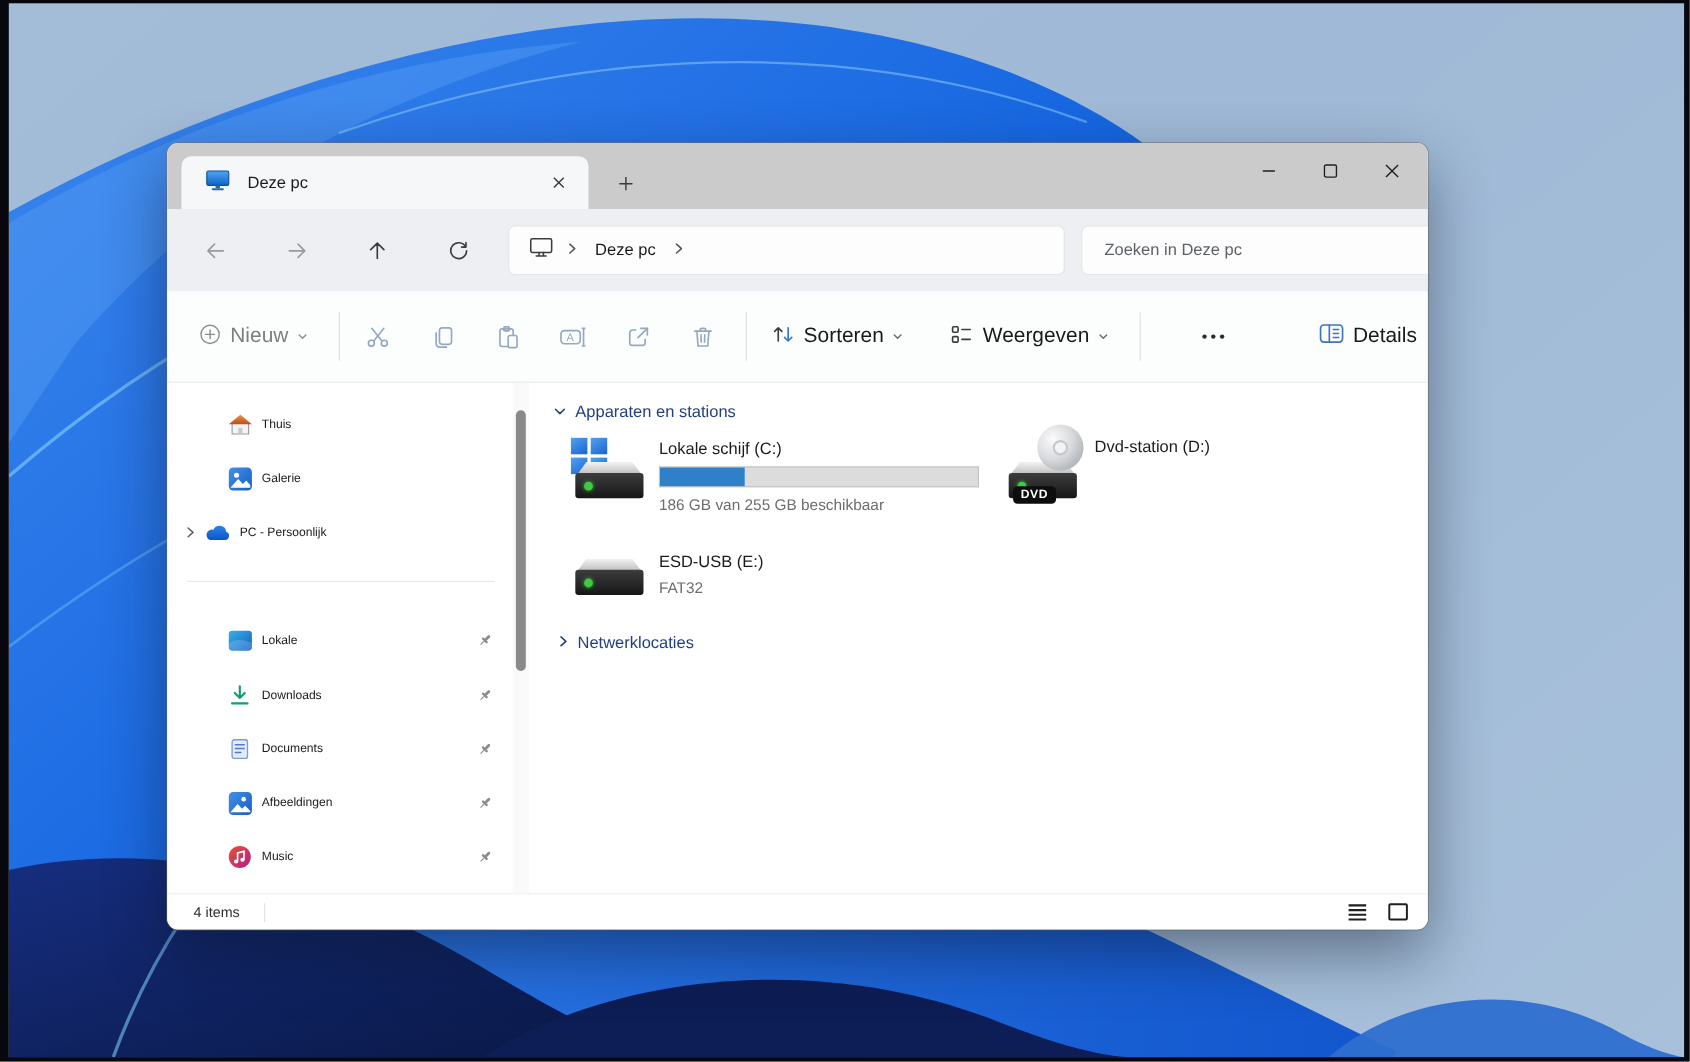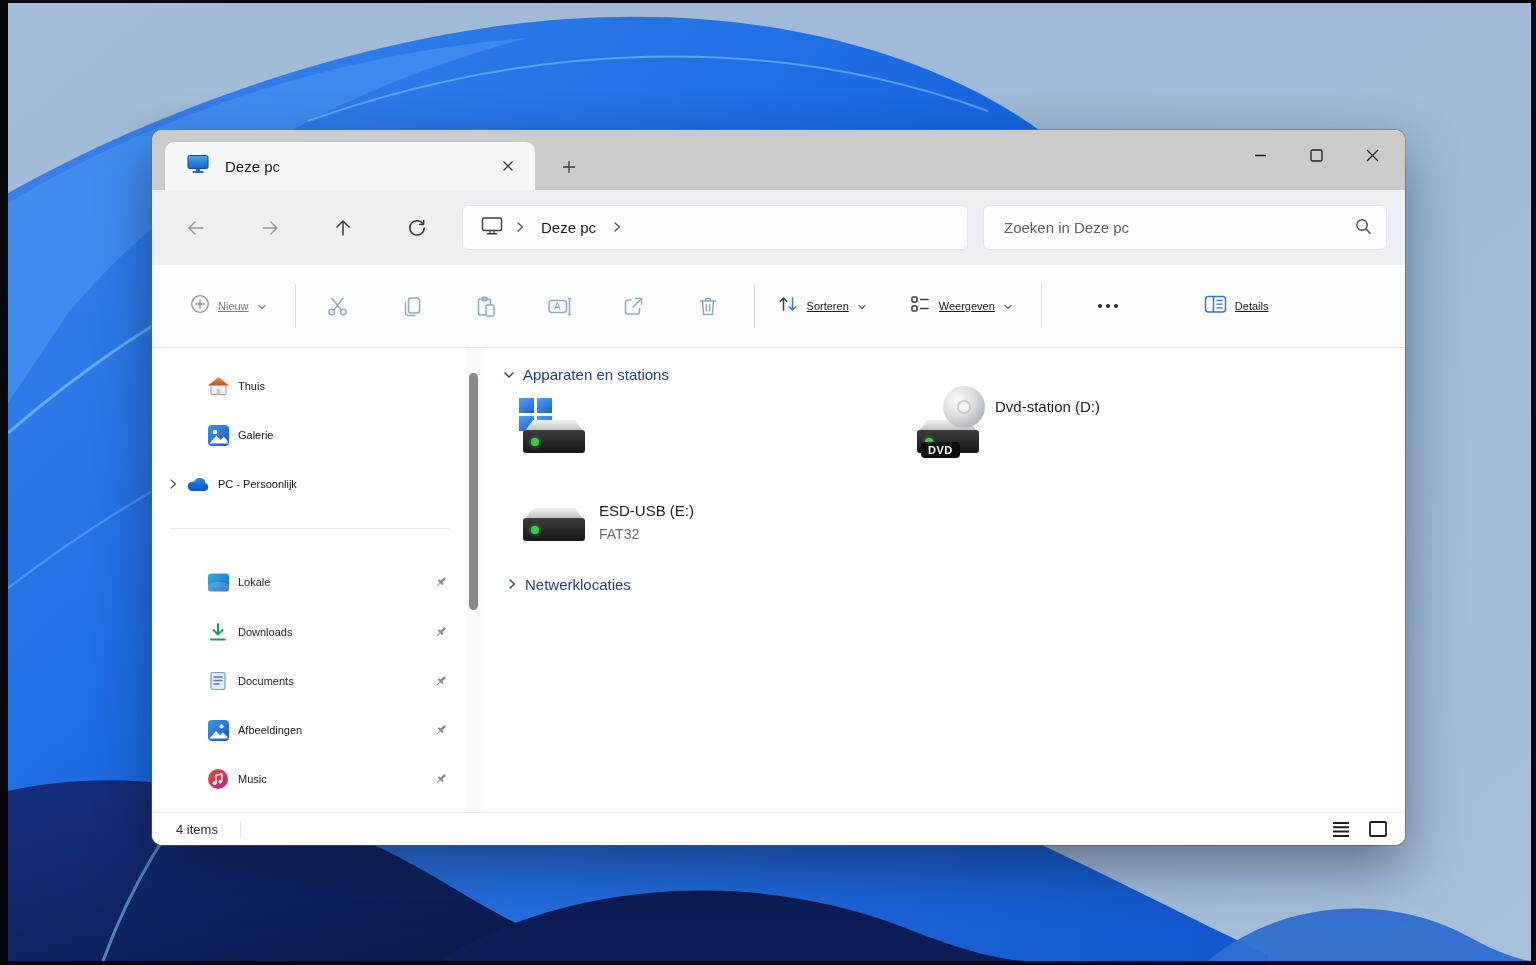--- a/index.html
+++ b/index.html
@@ -2,21 +2,21 @@
 <html><head>
 <meta charset="utf-8">
 <style>
   html,body{margin:0;padding:0;}
   body{width:1536px;height:965px;overflow:hidden;font-family:"Liberation Sans",sans-serif;background:#07070d;}
   .screen{position:relative;width:1536px;height:965px;box-sizing:border-box;padding:3px 5px 4px 8px;background:#07070d;}
   .desktop{position:relative;width:100%;height:100%;overflow:hidden;background:linear-gradient(140deg,#a3bcd8 0%,#9fb9d6 45%,#a8c0da 100%);}
   .desktop svg.wallpaper{position:absolute;inset:0;}
 
   
-  .window{position:absolute;left:144px;top:127px;width:1253px;height:715px;border-radius:10px;overflow:hidden;
+  .window{position:absolute;left:144px;top:127px;width:1146px;height:715px;border-radius:10px;overflow:hidden;
           background:#ffffff;box-shadow:0 22px 55px rgba(10,20,40,.45),0 0 0 1px rgba(120,120,120,.55);}
   
   .tabbar{position:absolute;left:0;top:0;width:100%;height:60px;background:#cbcbcb;}
   .tab{position:absolute;left:13px;top:12px;width:370px;height:48px;background:#f6f7f8;border-radius:9px 9px 0 0;
        display:flex;align-items:center;padding:0 14px 0 22px;box-sizing:border-box;}
   .tab-title{font-size:15px;color:#1b1b1b;margin-left:16px;flex:1;}
   .tab-close{margin-left:auto;width:26px;height:26px;display:flex;align-items:center;justify-content:center;border-radius:4px;}
   .newtab{position:absolute;left:404px;top:24px;width:26px;height:26px;display:flex;align-items:center;justify-content:center;}
   .wincontrols{position:absolute;right:18px;top:10px;display:flex;gap:26px;}
   .wincontrols .wc{width:30px;height:30px;display:flex;align-items:center;justify-content:center;}
@@ -29,21 +29,21 @@
   .crumb{font-size:15px;color:#1b1b1b;padding:0 4px;}
   .searchbox{position:absolute;left:831px;top:15px;width:404px;height:45px;background:#fdfdfd;border:1px solid #e3e5e8;border-radius:6px;
              box-sizing:border-box;display:flex;align-items:center;padding:0 14px 0 18px;}
   .searchbox input{flex:1;border:none;outline:none;background:transparent;font-family:"Liberation Sans",sans-serif;font-size:15px;color:#a16207;}
   .searchbox input::placeholder{color:#5d6166;opacity:1;}
 
   
   .toolbar{position:absolute;left:0;top:135px;width:100%;height:83px;background:#fcfdfd;border-bottom:1px solid #e4e6e8;
            box-sizing:border-box;display:flex;align-items:center;}
   .tbtn{display:flex;align-items:center;gap:8px;border-radius:5px;padding:8px 10px;}
-  .tbtn .lbl{font-size:11px;color:#191919;text-decoration:underline;}
+  .tbtn .lbl{font-size:19px;color:#191919;}
   .tbtn.disabled .lbl{color:#7d7d7d;}
   .tb-sep{width:1px;height:44px;background:#dcdfe2;margin:0 4px;}
   .iconbtn{width:48px;height:44px;display:flex;align-items:center;justify-content:center;border-radius:5px;}
   .dots{display:flex;gap:4px;align-items:center;padding:0 16px;}
   .dots i{width:4px;height:4px;border-radius:50%;background:#2c2c2c;}
 
   
   .sidebar{position:absolute;left:0;top:218px;width:314px;bottom:33px;background:#ffffff;}
   .sideitem{position:absolute;left:8px;right:10px;height:36px;display:flex;align-items:center;border-radius:5px;}
   .sideitem .chev{width:26px;display:flex;justify-content:center;}
@@ -504,20 +504,27 @@
             <div class="winflag">
                   <i></i>
                   <i></i>
                   <i></i>
                   <i></i>
                 </div>
             <div class="d-top" style="top:22px;"></div>
             <div class="d-body" style="top:32px;"></div>
             <div class="d-led" style="left:12px;top:40px;"></div>
           </div>
+          <div style="display:flex;flex-direction:column;">
+            <span class="dname" style="margin-top:2px;">Lokale schijf (C:)</span>
+            <div class="pbar" style="margin-top:7px;">
+              <div class="pfill" style="width: 26.5%;"></div>
+            </div>
+            <span class="dsub" style="margin-top:8px;">186 GB van 255 GB beschikbaar</span>
+          </div>
         </div>
       </div>
 
       <div style="position:absolute;left:432px;top:50px;">
         <div style="display:flex;gap:14px;align-items:flex-start;">
           <div class="drive-icon">
             <div class="d-top" style="top:22px;"></div>
             <div class="d-body" style="top:32px;"></div>
             <div class="d-led" style="left:12px;top:40px;"></div>
             <div class="dvd-disc"></div>

